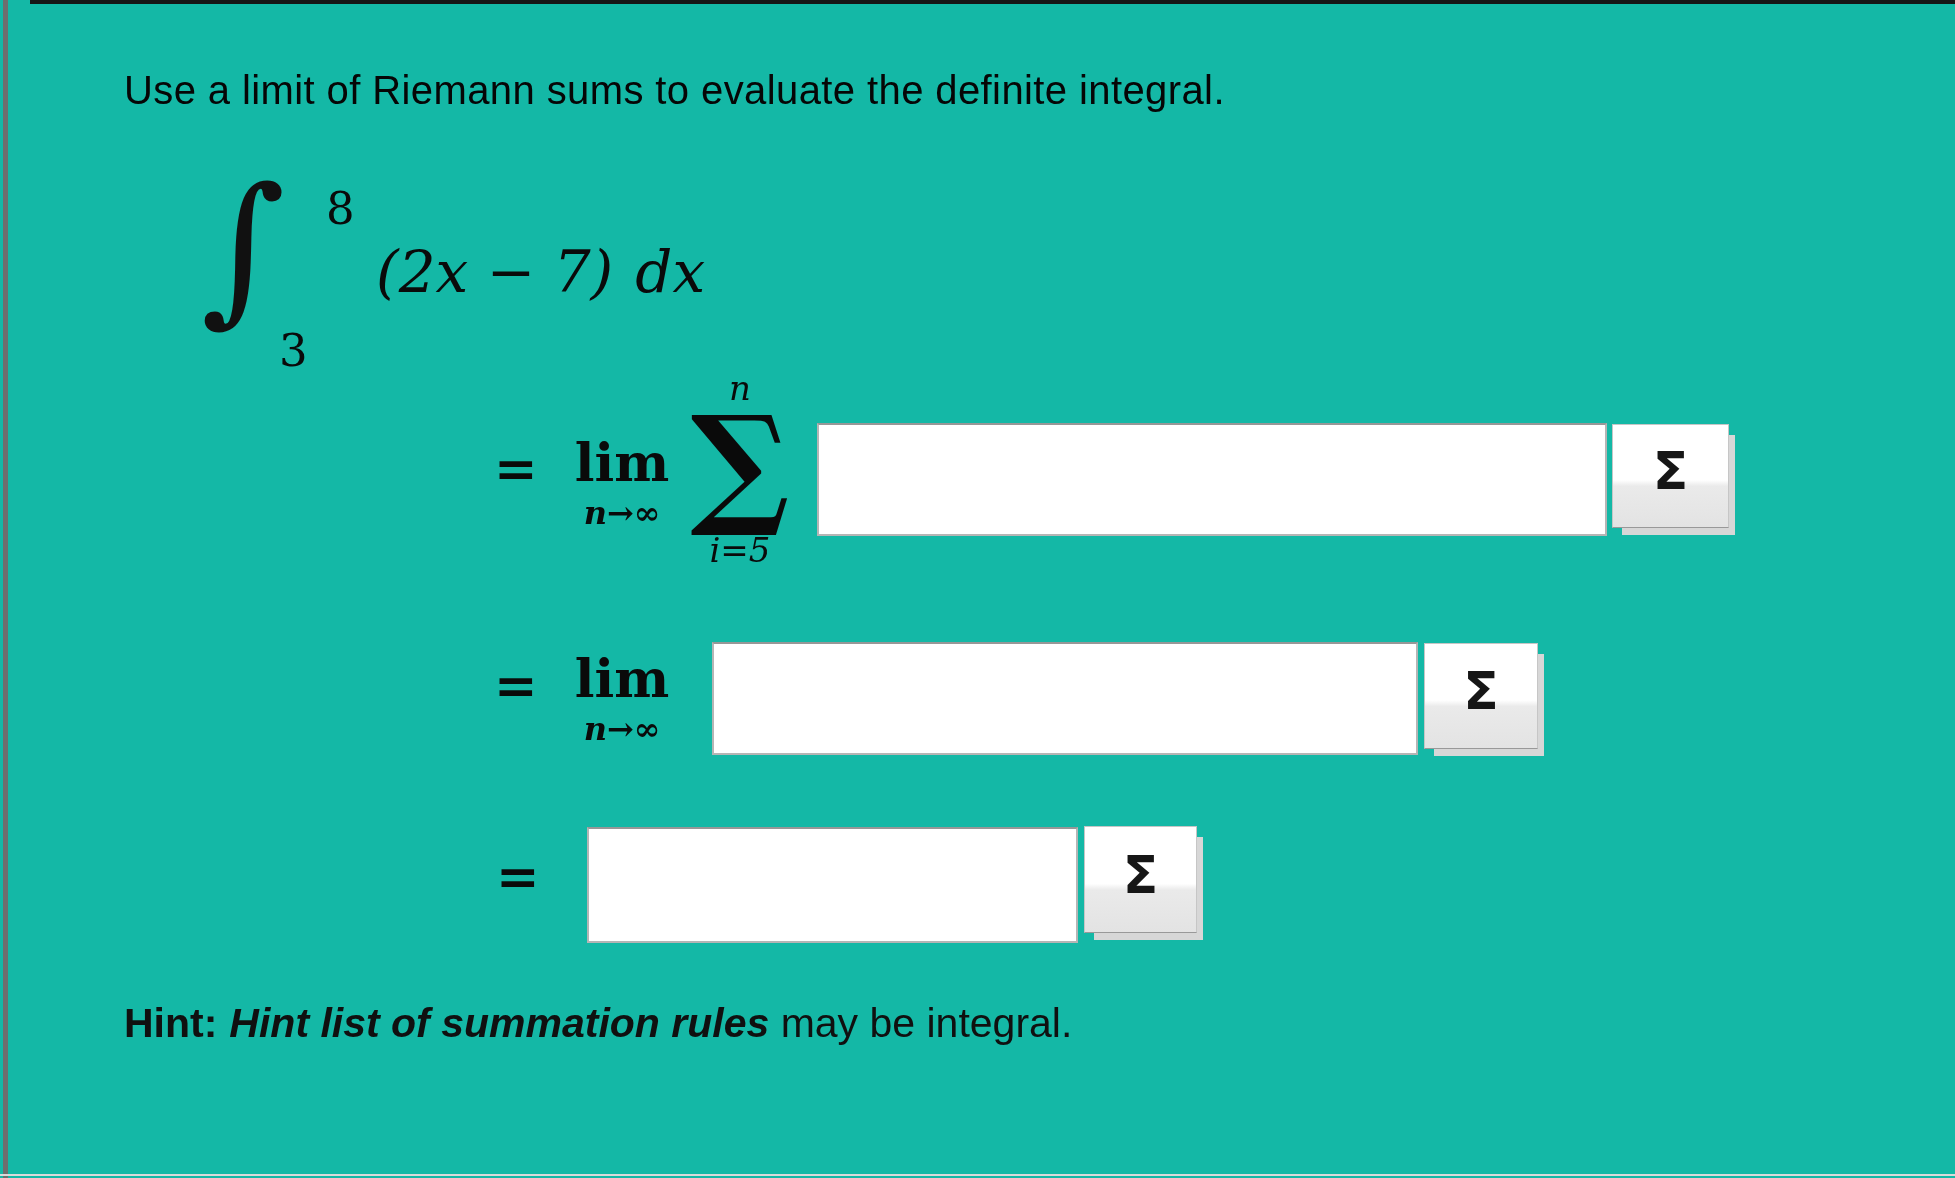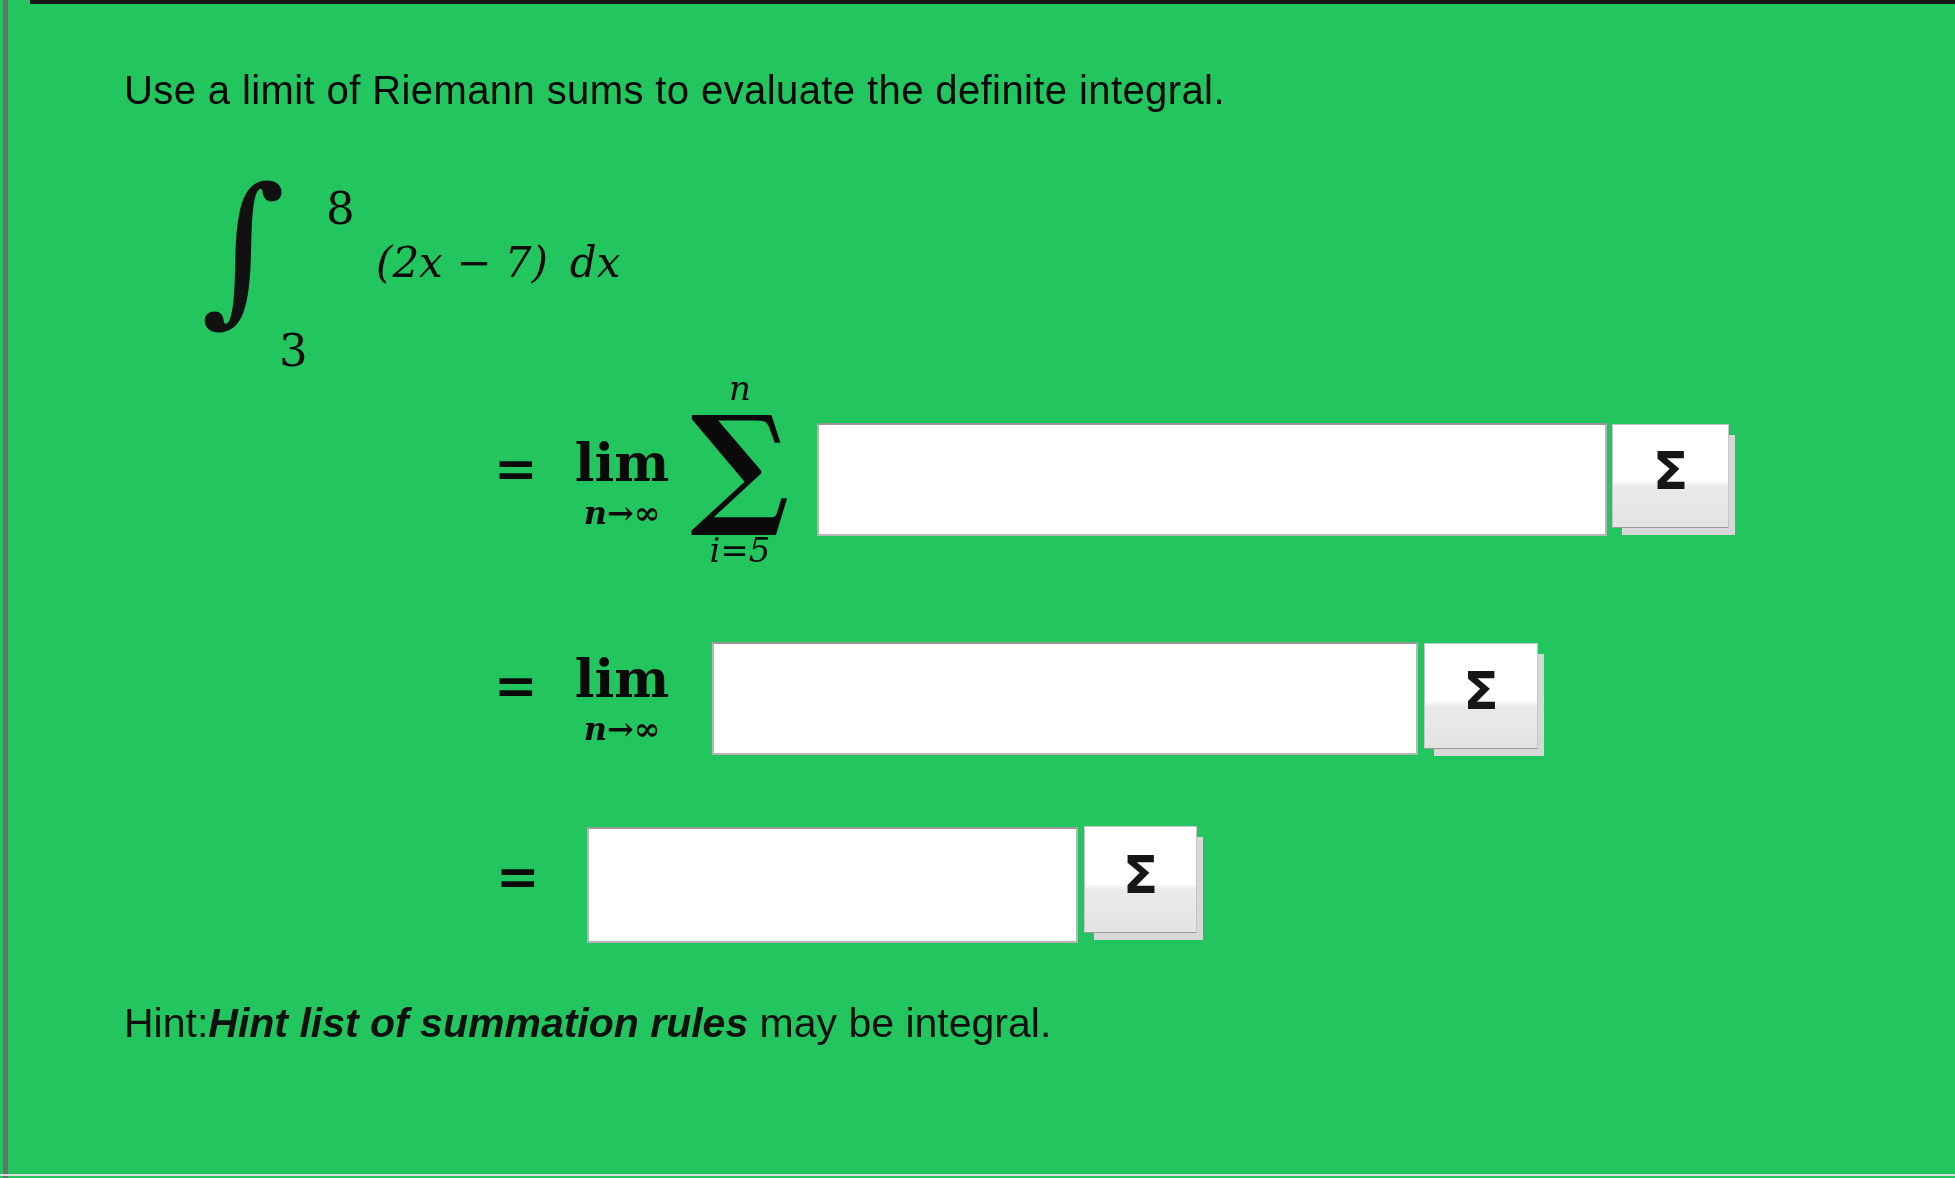--- a/index.html
+++ b/index.html
@@ -1,34 +1,34 @@
 <!DOCTYPE html>
 <html><head>
 <meta charset="utf-8">
 <style>
   html,body{margin:0;padding:0;background:#ffffff;}
-  .canvas{position:relative;width:1955px;height:1178px;background:#22c55e;overflow:hidden;
+  .canvas{position:relative;width:1955px;height:1178px;background:#14b8a6;overflow:hidden;
           font-family:"Liberation Sans","DejaVu Sans",sans-serif;color:#0a0a0a;}
   .abs{position:absolute;}
   .serif{font-family:"DejaVu Serif","Liberation Serif",serif;}
   .sans{font-family:"Liberation Sans","DejaVu Sans",sans-serif;}
 
   
   .left-rule{left:3px;top:0;width:5px;height:1178px;background:#6e6e6e;}
   .top-rule{left:30px;top:0;width:1925px;height:4px;background:#161616;}
   .bottom-rule{left:0;top:1174px;width:1955px;height:2px;background:#dadada;}
 
   
   .prompt{left:124px;top:68px;font-size:40px;letter-spacing:.4px;color:#060606;}
 
   
   .int-sign{left:201px;top:166px;font-size:162px;line-height:1;color:#111;}
   .int-upper{left:326px;top:182px;font-size:45px;}
   .int-lower{left:279px;top:324px;font-size:45px;}
-  .integrand-row{left:376px;top:238px;font-size:42px;font-style:italic;white-space:nowrap;}
+  .integrand-row{left:376px;top:238px;font-size:58px;font-style:italic;white-space:nowrap;}
   .dx{margin-left:22px;}
 
   
   .eq{font-size:52px;font-weight:bold;color:#0a0a0a;}
   .eq1{left:494px;top:438px;}
   .eq2{left:494px;top:655px;}
   .eq3{left:496px;top:846px;}
 
   .lim-block{width:134px;text-align:center;font-weight:bold;}
   .lim-word{display:block;font-size:52px;line-height:1.05;}
@@ -53,21 +53,21 @@
              border:1px solid #c6c6c6;border-bottom-color:#999;
              box-shadow:8px 9px 0 -2px #d7d7d7;cursor:pointer;padding:0;}
   .sigma-glyph{font-family:"DejaVu Sans","Liberation Sans",sans-serif;font-weight:bold;
                font-size:52px;color:#161616;transform:translateY(-5px);}
   .btn1{left:1612px;top:424px;width:117px;height:104px;}
   .btn2{left:1424px;top:643px;width:114px;height:106px;}
   .btn3{left:1084px;top:826px;width:113px;height:107px;}
 
   
   .hint{left:124px;top:1000px;font-size:41px;color:#101010;white-space:nowrap;}
-  .hint-label{font-weight:normal;}
+  .hint-label{font-weight:bold;margin-right:12px;}
   .hint-link{font-weight:bold;font-style:italic;color:#101010;text-decoration:none;cursor:pointer;}
 </style>
 </head>
 <body>
 
 <div class="canvas">
 
   <div class="abs left-rule"></div>
   <div class="abs top-rule"></div>
   <div class="abs bottom-rule"></div>

